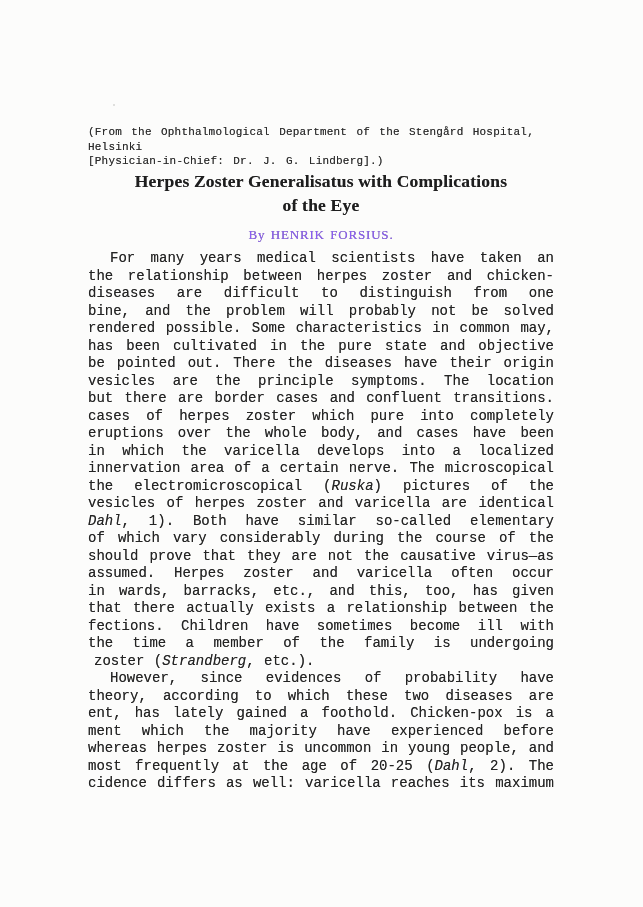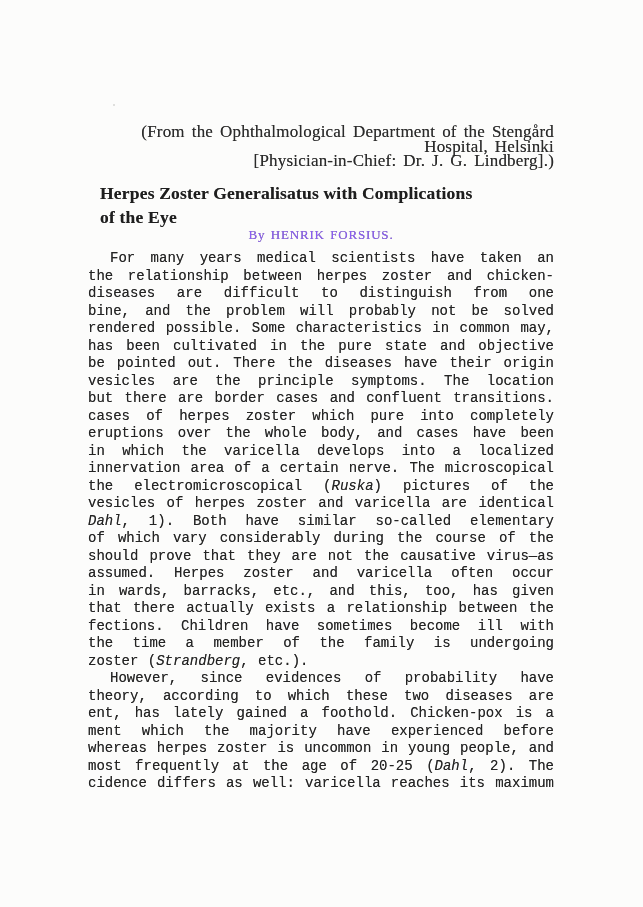--- a/index.html
+++ b/index.html
@@ -17,34 +17,35 @@
     color: #242424;
   }
   .ink {
     text-shadow: 0 0 0.35px rgba(20,20,20,0.55);
   }
   .affiliation {
     position: absolute;
     top: 125px;
     left: 88px;
     width: 466px;
-    text-align: right;
-    font-size: 17px;
+    text-align: left;
+    font-size: 11px;
     line-height: 14.5px;
     word-spacing: 2.5px;
     letter-spacing: 0.2px;
     color: #2b2b2b;
+    font-family: Liberation Mono, monospace;
   }
   .article-title {
     position: absolute;
     top: 170px;
     left: 88px;
     width: 466px;
-    margin: 12px;
-    text-align: left;
+    margin: 0;
+    text-align: center;
     font-size: 17.5px;
     line-height: 23.5px;
     font-weight: bold;
     letter-spacing: 0.2px;
     color: #1e1e1e;
   }
   .byline {
     position: absolute;
     top: 227px;
     left: 88px;
@@ -66,21 +67,21 @@
   }
   .paragraph { margin: 0; }
   .line {
     text-align: justify;
     text-align-last: justify;
     height: 17.5px;
     overflow: hidden;
     font-family: Liberation Mono, monospace;
   }
   .line.first { text-indent: 22px; }
-  .line.short-last { text-align-last: left; }
+  .line.short-last { text-align-last: left; margin-left: 6px; }
   .line i { font-style: italic; }
   .speck {
     position: absolute;
     background: #9a9a96;
     border-radius: 50%;
     opacity: 0.4;
   }
 </style>
 </head>
 <body>

